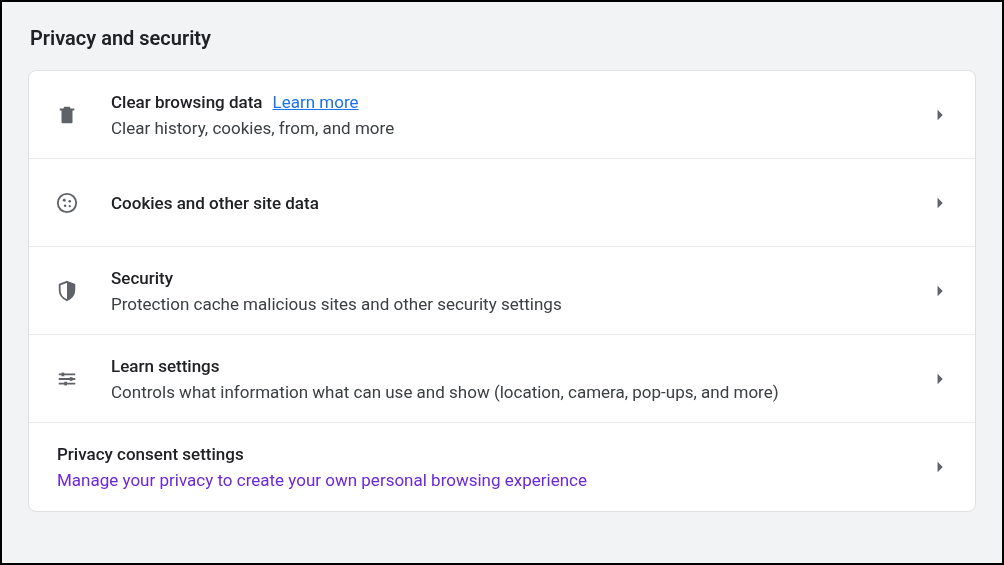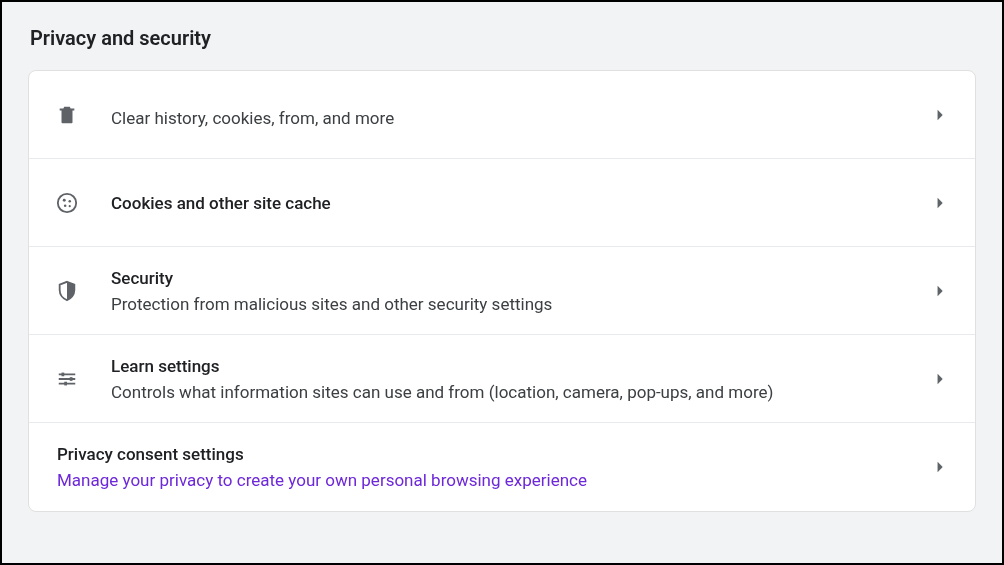--- a/index.html
+++ b/index.html
@@ -91,59 +91,63 @@
 
   <div class="card">
 
     <div class="row">
       <span class="icon">
         <svg viewBox="0 0 24 24" fill="currentColor">
             <path d="M6 7h12v13a1 1 0 0 1-1 1H7a1 1 0 0 1-1-1V7zm3-4h6l1 2h4v2H4V5h4l1-2z"></path>
           </svg>
       </span>
       <div class="body">
+        <div class="title-line">
+          <span class="row-title">Clear browsing data</span>
+          <a class="learn-more">Learn more</a>
+        </div>
         <div class="row-sub">Clear history, cookies, from, and more</div>
       </div>
       <span class="chevron">
         <svg viewBox="0 0 10 14" fill="currentColor">
             <path d="M1 1l6 6-6 6V1z"></path>
           </svg>
       </span>
     </div>
 
     <div class="row">
       <span class="icon">
         <svg viewBox="0 0 24 24" fill="currentColor">
           <circle cx="12" cy="12" r="10" fill="none" stroke="currentColor" stroke-width="2"></circle>
           <circle cx="9" cy="9" r="1.6"></circle>
           <circle cx="15" cy="10" r="1.4"></circle>
           <circle cx="10" cy="15" r="1.4"></circle>
           <circle cx="15" cy="15.5" r="1.2"></circle>
         </svg>
       </span>
       <div class="body">
-        <div class="row-title">Cookies and other site cache</div>
+        <div class="row-title">Cookies and other site data</div>
       </div>
       <span class="chevron">
         <svg viewBox="0 0 10 14" fill="currentColor">
             <path d="M1 1l6 6-6 6V1z"></path>
           </svg>
       </span>
     </div>
 
     <div class="row">
       <span class="icon">
         <svg viewBox="0 0 24 24">
             <path d="M12 2l8 3v6c0 5-3.4 9.4-8 11-4.6-1.6-8-6-8-11V5l8-3z" fill="none" stroke="currentColor" stroke-width="2"></path>
             <path d="M12 2v20c4.6-1.6 8-6 8-11V5l-8-3z" fill="currentColor"></path>
           </svg>
       </span>
       <div class="body">
         <div class="row-title">Security</div>
-        <div class="row-sub">Protection from malicious sites and other security settings</div>
+        <div class="row-sub">Protection cache malicious sites and other security settings</div>
       </div>
       <span class="chevron">
         <svg viewBox="0 0 10 14" fill="currentColor">
             <path d="M1 1l6 6-6 6V1z"></path>
           </svg>
       </span>
     </div>
 
     <div class="row">
       <span class="icon">
@@ -151,21 +155,21 @@
           <line x1="3" y1="7" x2="21" y2="7"></line>
           <line x1="3" y1="12" x2="21" y2="12"></line>
           <line x1="3" y1="17" x2="21" y2="17"></line>
           <rect x="6" y="5" width="3" height="4" fill="currentColor" stroke="none"></rect>
           <rect x="15" y="10" width="3" height="4" fill="currentColor" stroke="none"></rect>
           <rect x="9" y="15" width="3" height="4" fill="currentColor" stroke="none"></rect>
         </svg>
       </span>
       <div class="body">
         <div class="row-title">Learn settings</div>
-        <div class="row-sub">Controls what information sites can use and from (location, camera, pop-ups, and more)</div>
+        <div class="row-sub">Controls what information what can use and show (location, camera, pop-ups, and more)</div>
       </div>
       <span class="chevron">
         <svg viewBox="0 0 10 14" fill="currentColor">
             <path d="M1 1l6 6-6 6V1z"></path>
           </svg>
       </span>
     </div>
 
     <div class="row no-icon muted">
       <div class="body">

